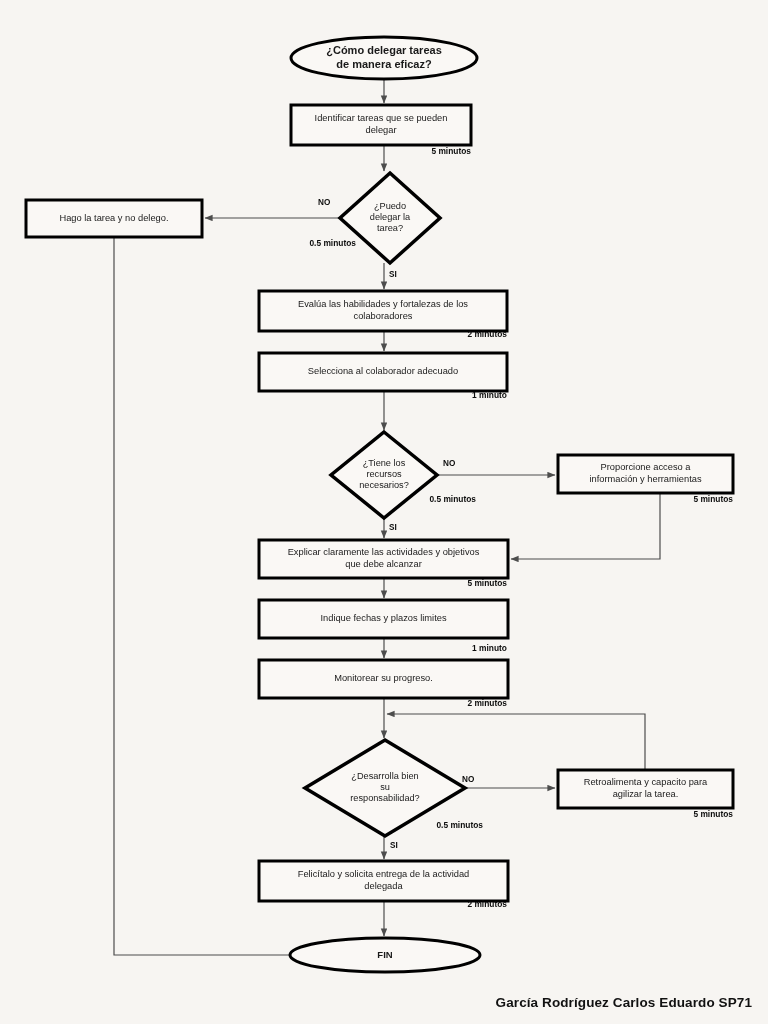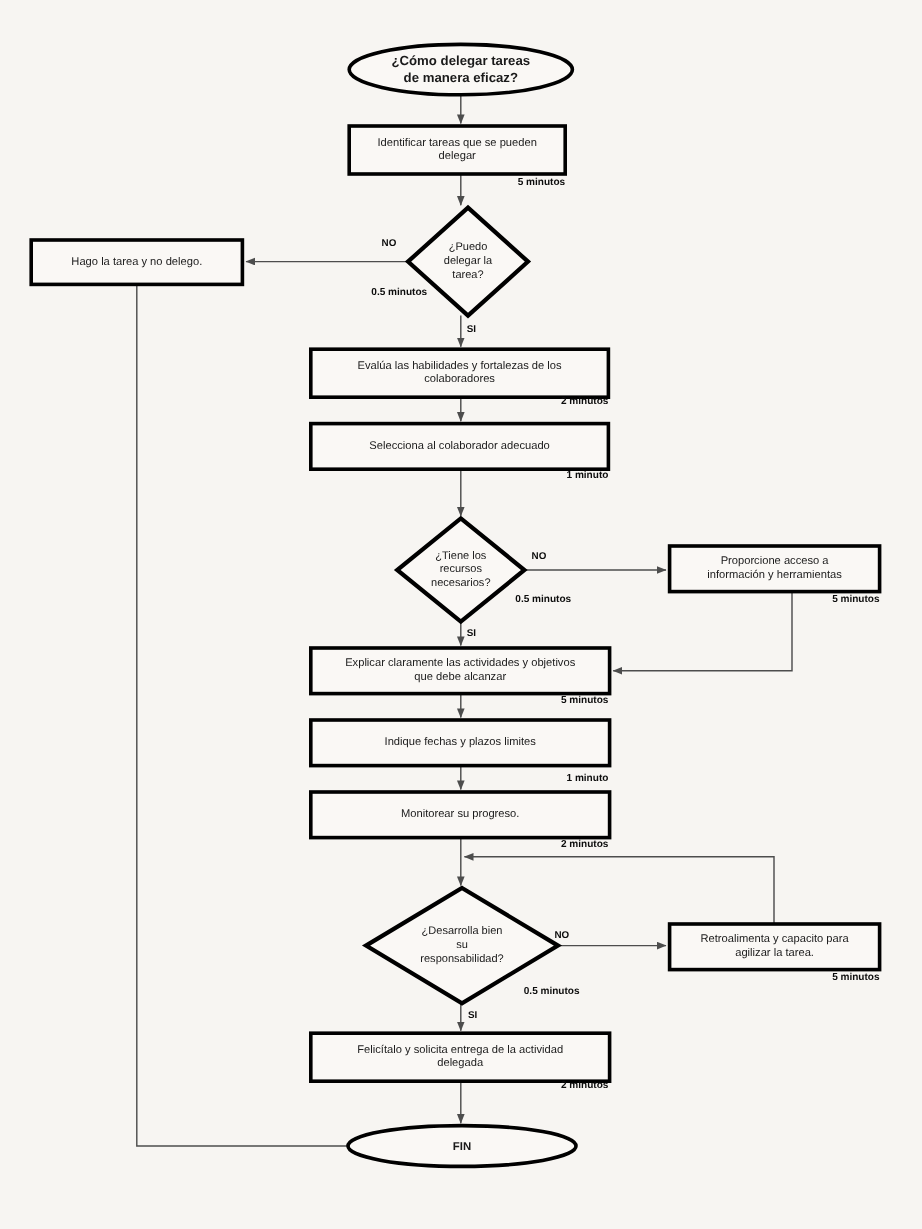--- a/index.html
+++ b/index.html
@@ -189,13 +189,14 @@
         <text x="733" y="817" class="duration-label">5 minutos</text>
         <text x="507" y="907" class="duration-label">2 minutos</text>
         <text x="318" y="205" class="branch-label">NO</text>
         <text x="389" y="277" class="branch-label">SI</text>
         <text x="443" y="466" class="branch-label">NO</text>
         <text x="389" y="530" class="branch-label">SI</text>
         <text x="462" y="782" class="branch-label">NO</text>
         <text x="390" y="848" class="branch-label">SI</text>
       </g>
   </svg>
+  <div class="signature">García Rodríguez Carlos Eduardo SP71</div>
 </div>
 
 </body></html>

